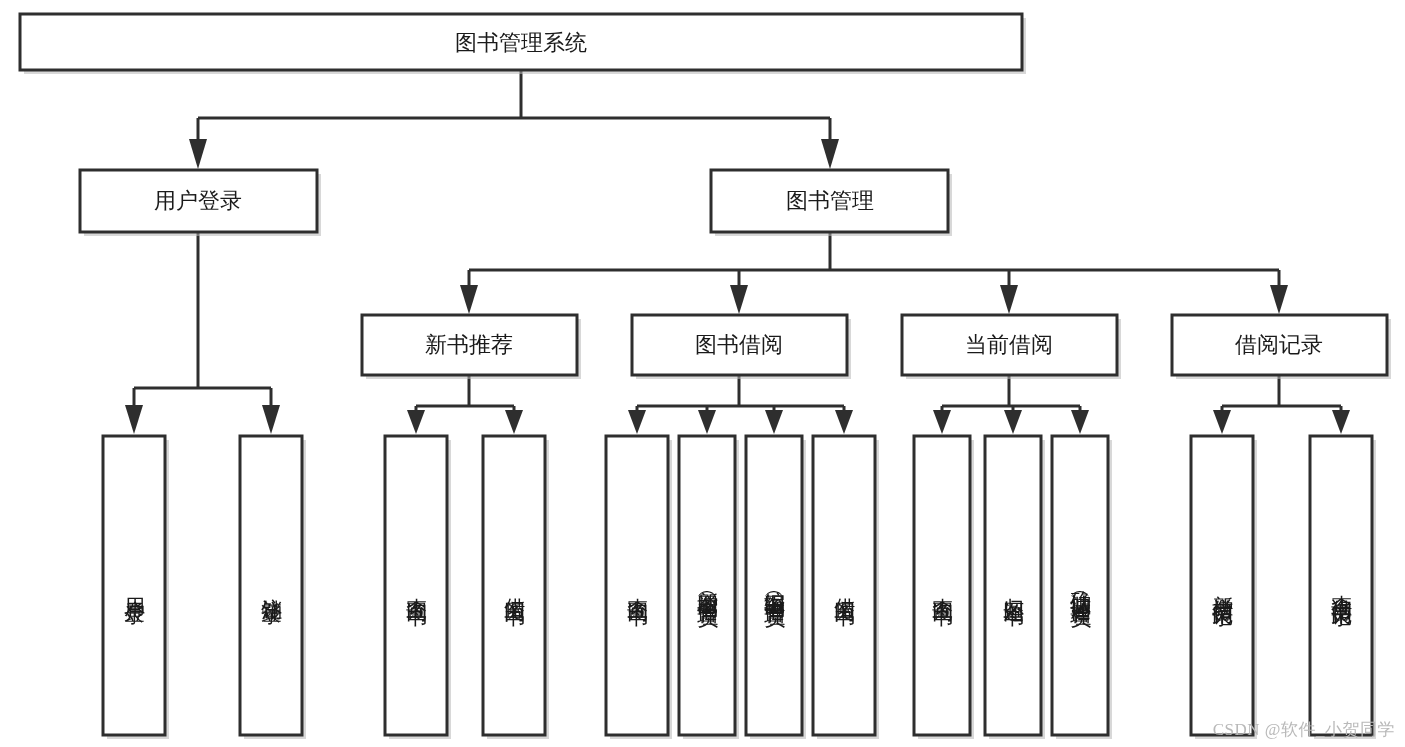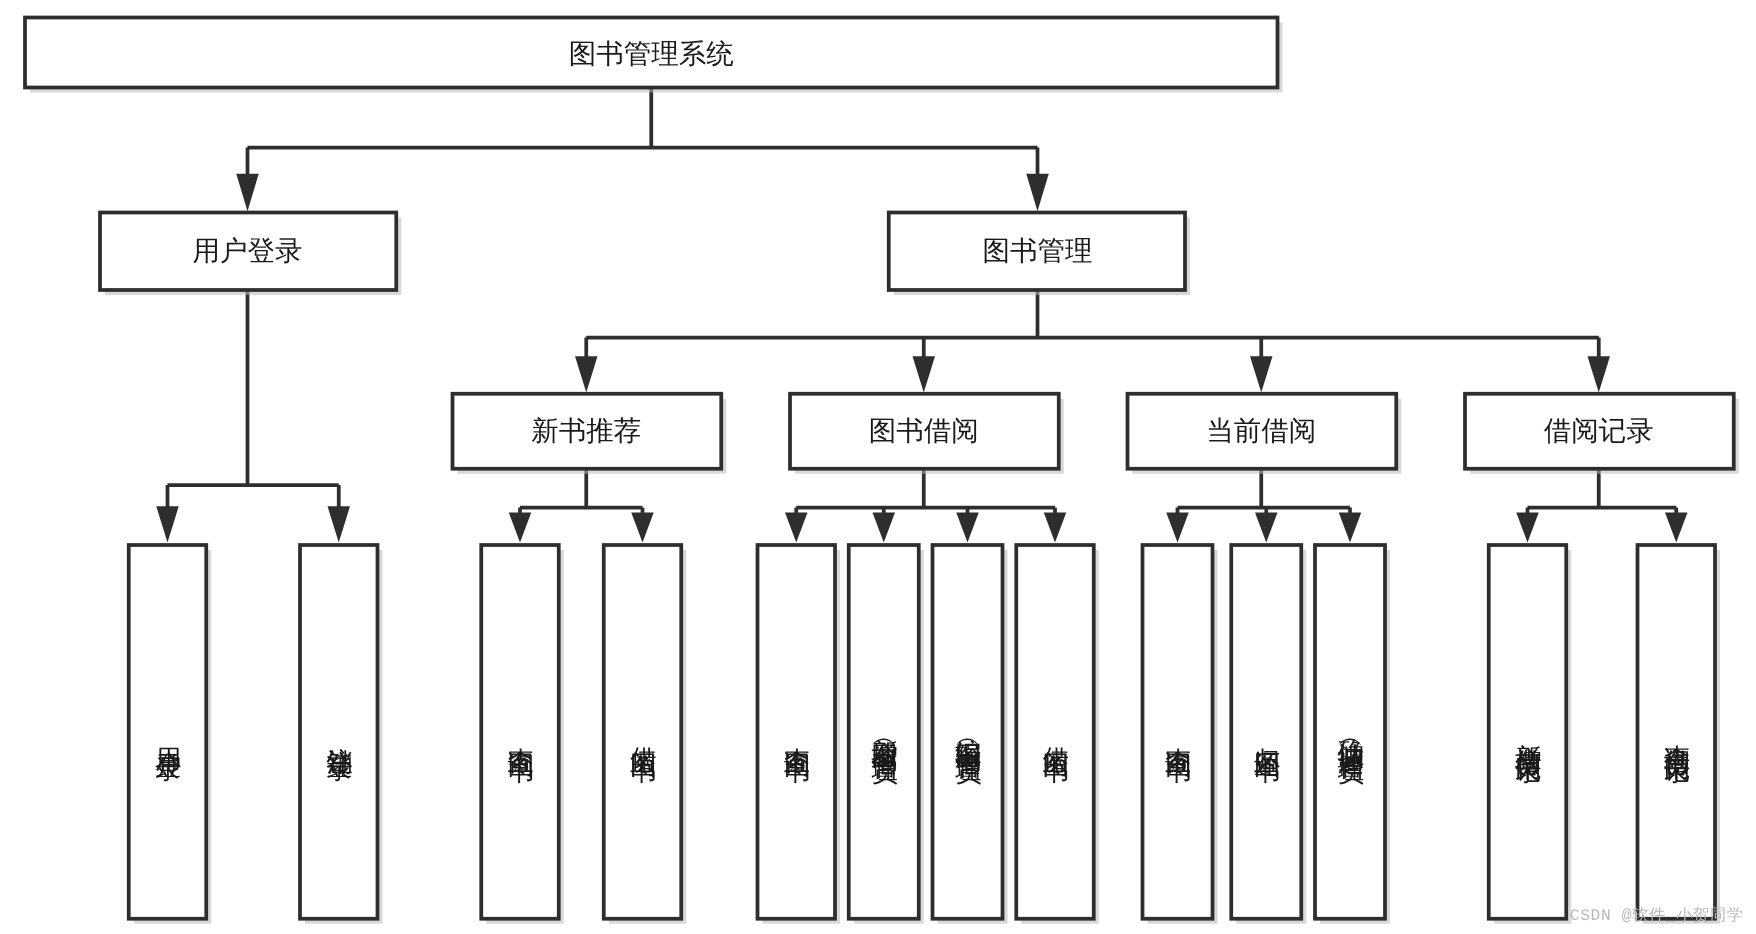--- a/index.html
+++ b/index.html
@@ -71,22 +71,22 @@
     line-height: 1.12;
     color: #1a1a1a;
     letter-spacing: 2.5px;
     white-space: nowrap;
     text-align: center;
   }
   .watermark {
     position: absolute;
     right: 10px;
     bottom: 6px;
-    font-family: Liberation Mono, monospace;
-    font-size: 13px;
+    font-family: Liberation Serif, serif;
+    font-size: 17px;
     color: #b9b9b9;
     white-space: nowrap;
     letter-spacing: 0.5px;
   }
 </style>
 </head>
 <body>
 
 <div id="diagram-root">
 

